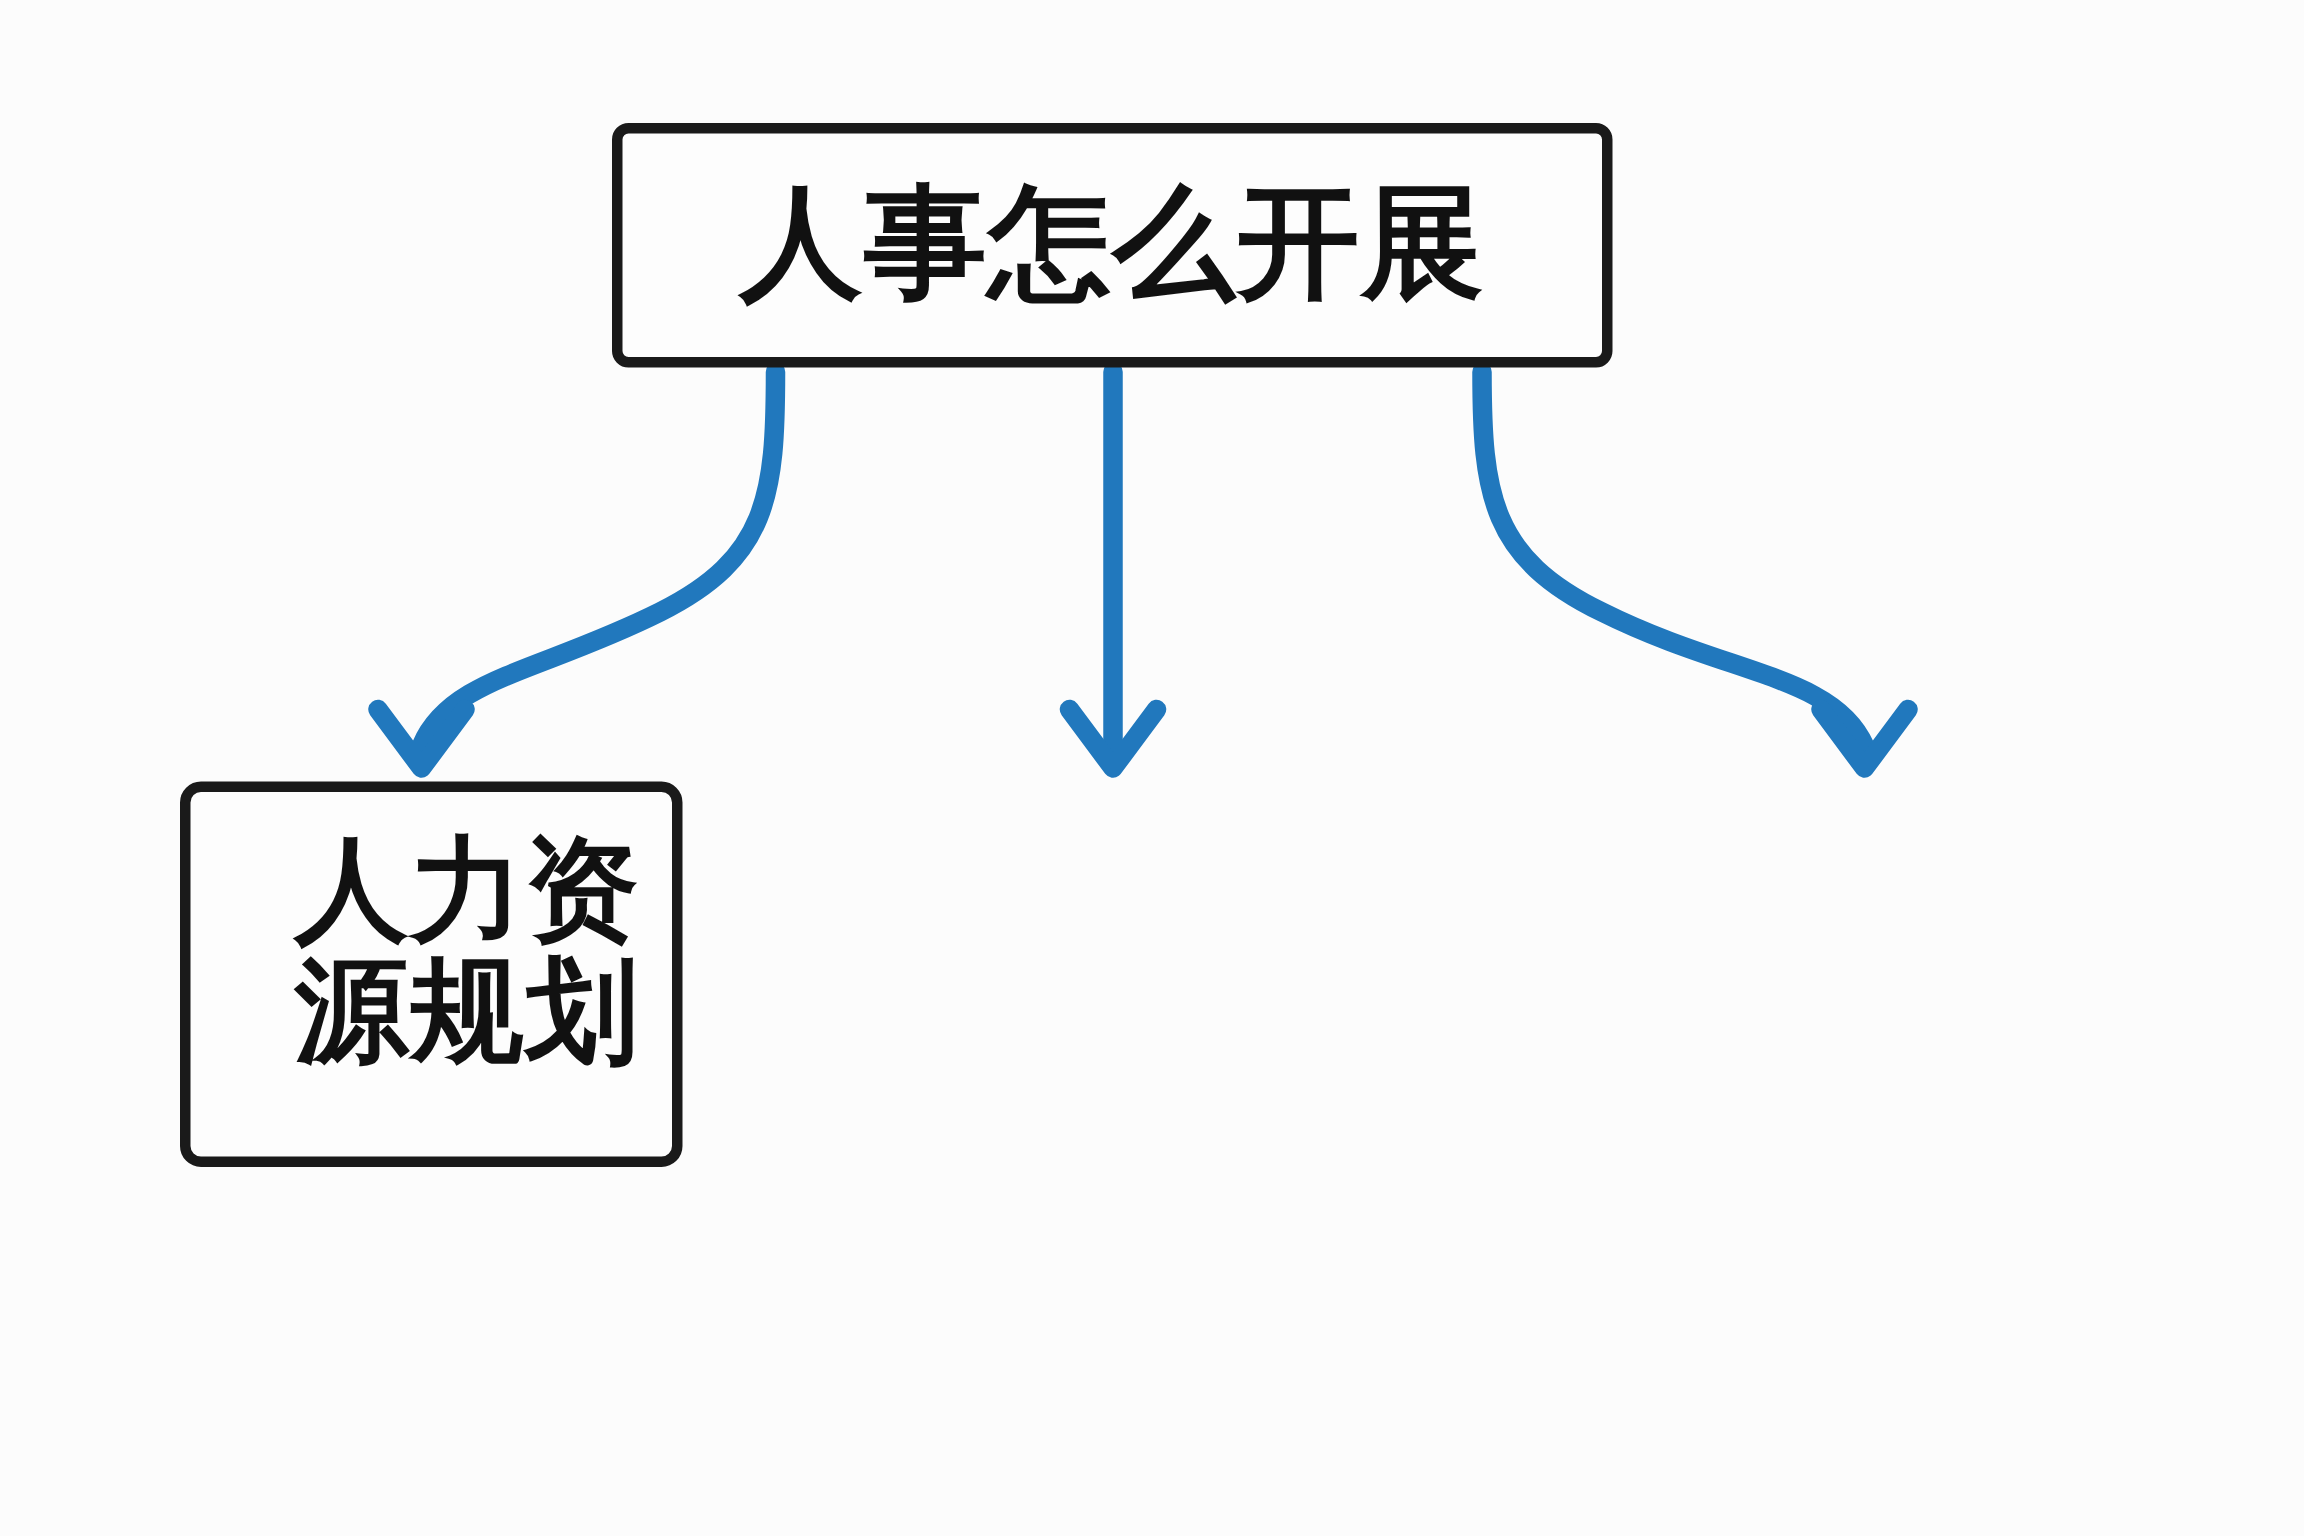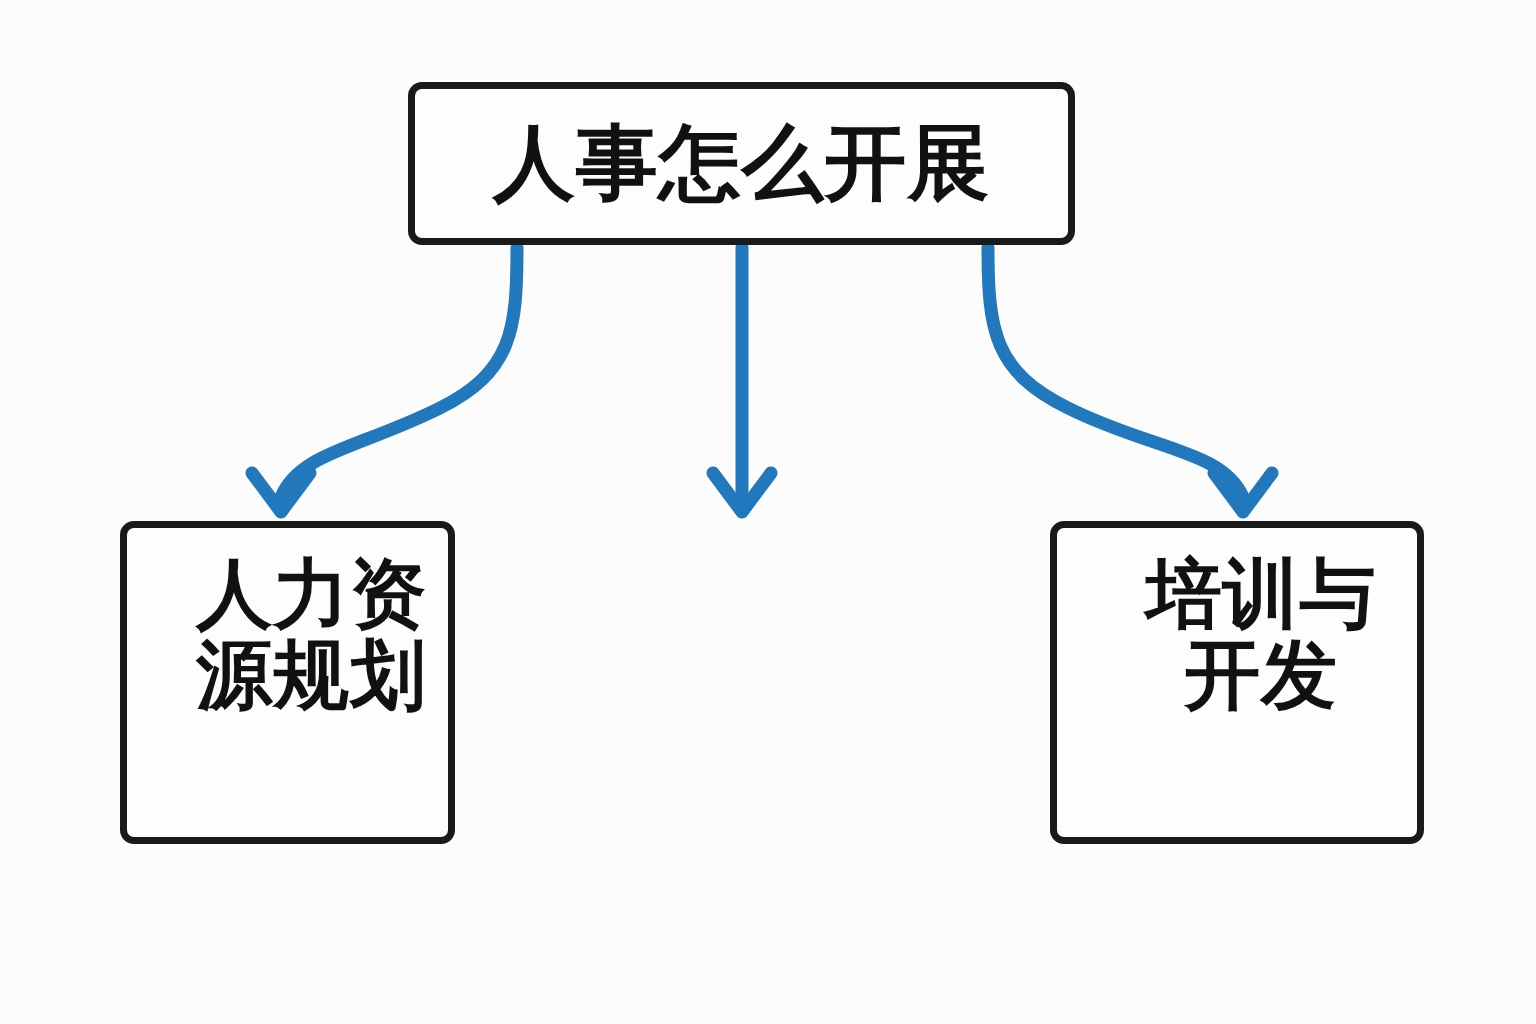--- a/index.html
+++ b/index.html
@@ -46,28 +46,29 @@
     white-space: pre-line;
     -webkit-font-smoothing: antialiased;
   }
   
   #node-root {
     left: 408px;
     top: 82px;
     width: 667px;
     height: 163px;
     align-items: center;
+    border-radius: 11px;
   }
   #node-root .node-label {
     font-size: 82px;
   }
   
   .child-box {
     top: 521px;
-    height: 323px;
+    height: 257px;
     align-items: flex-start;
     padding-left: 48px;
   }
   .child-box .node-label {
     font-size: 76px;
     padding-top: 26px;
   }
   #node-child-0 {
     left: 120px;
     width: 335px;
@@ -107,18 +108,14 @@
   <div class="node-box" id="node-root">
     <span class="node-label">人事怎么开展</span>
   </div>
 
   <div class="node-box child-box" id="node-child-0">
     <span class="node-label">人力资
 源规划</span>
   </div>
 
 
-  <div class="node-box child-box" id="node-child-2">
-    <span class="node-label">培训与
-开发</span>
-  </div>
 
 </div>
 
 </body></html>

